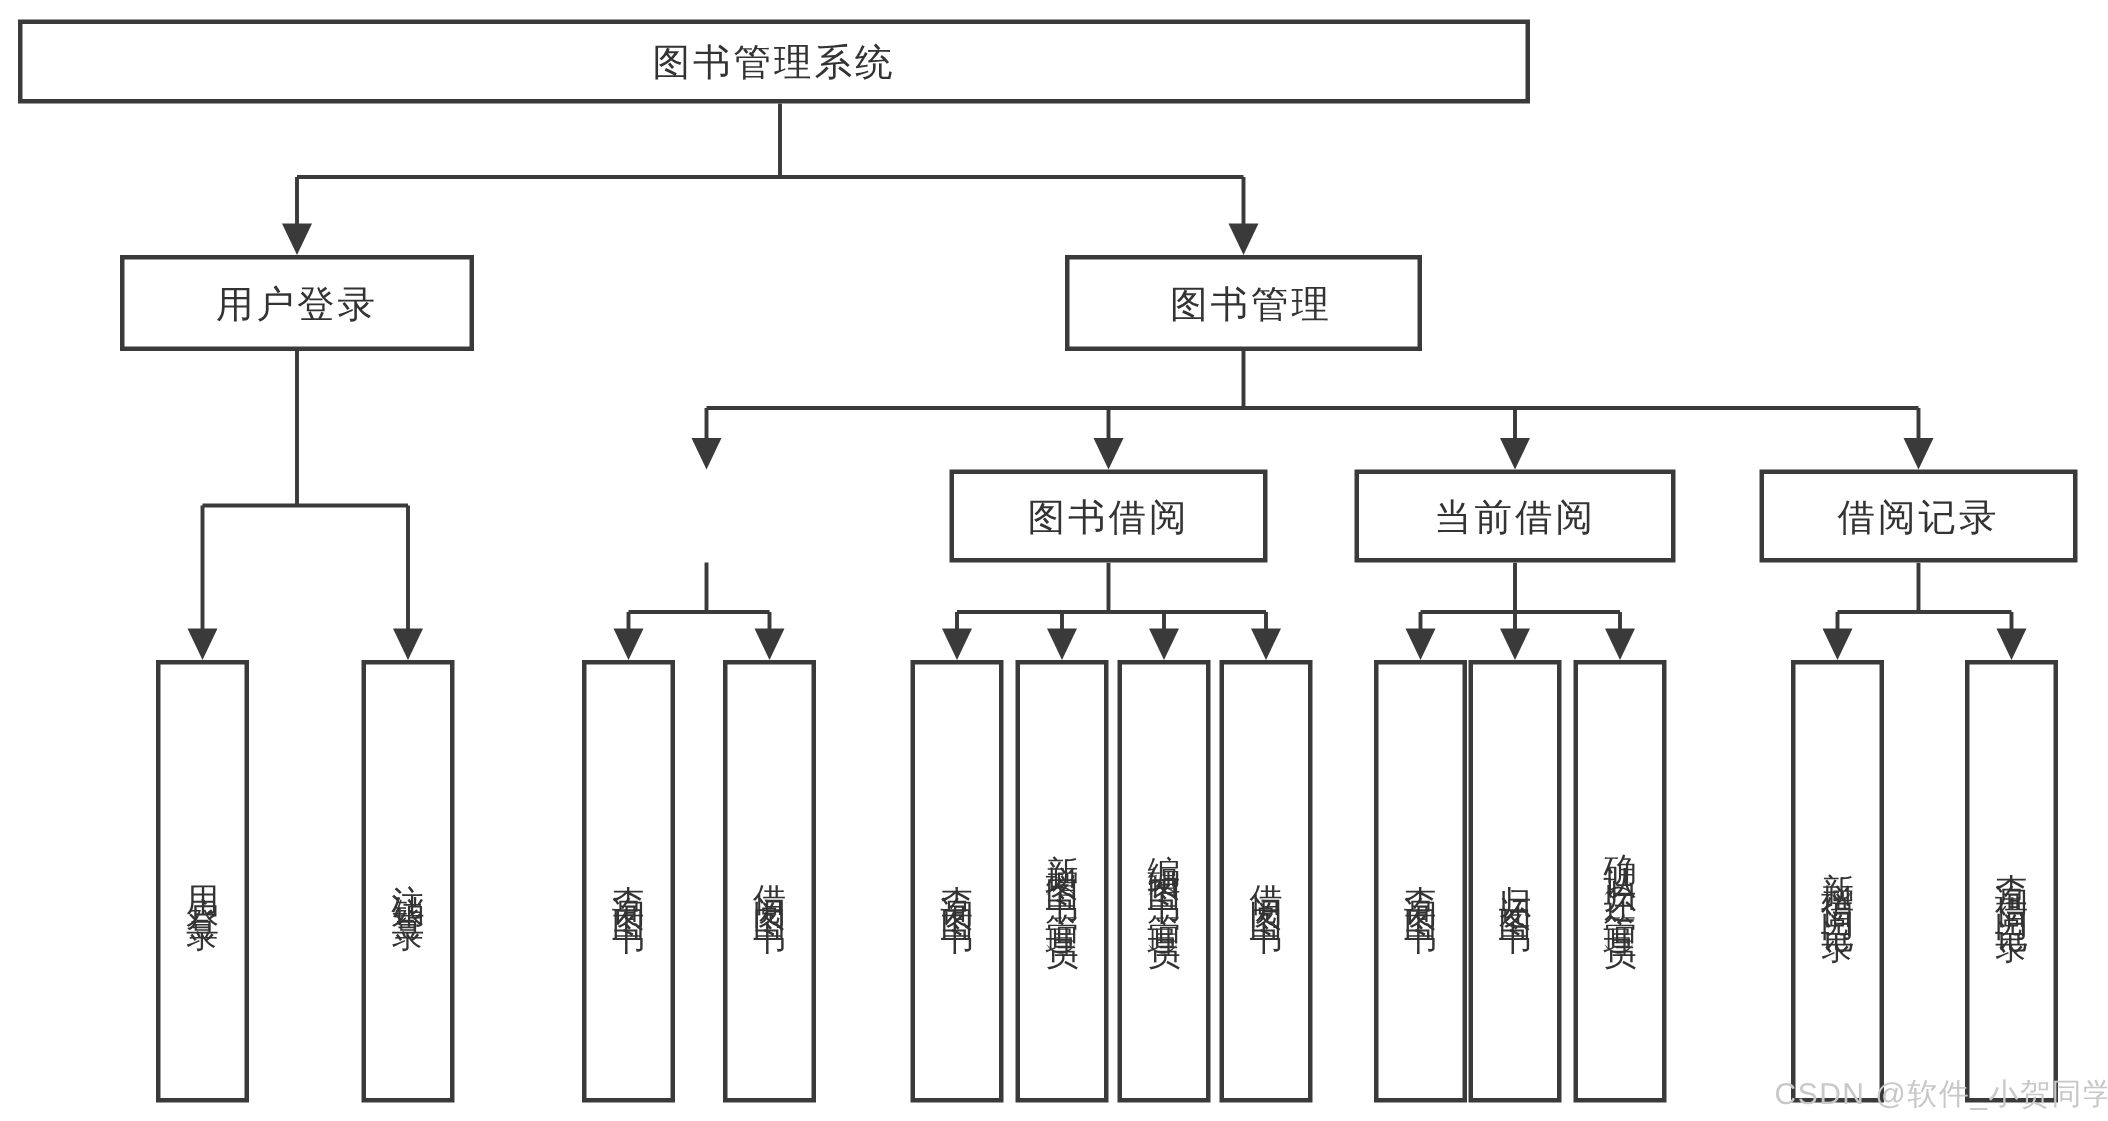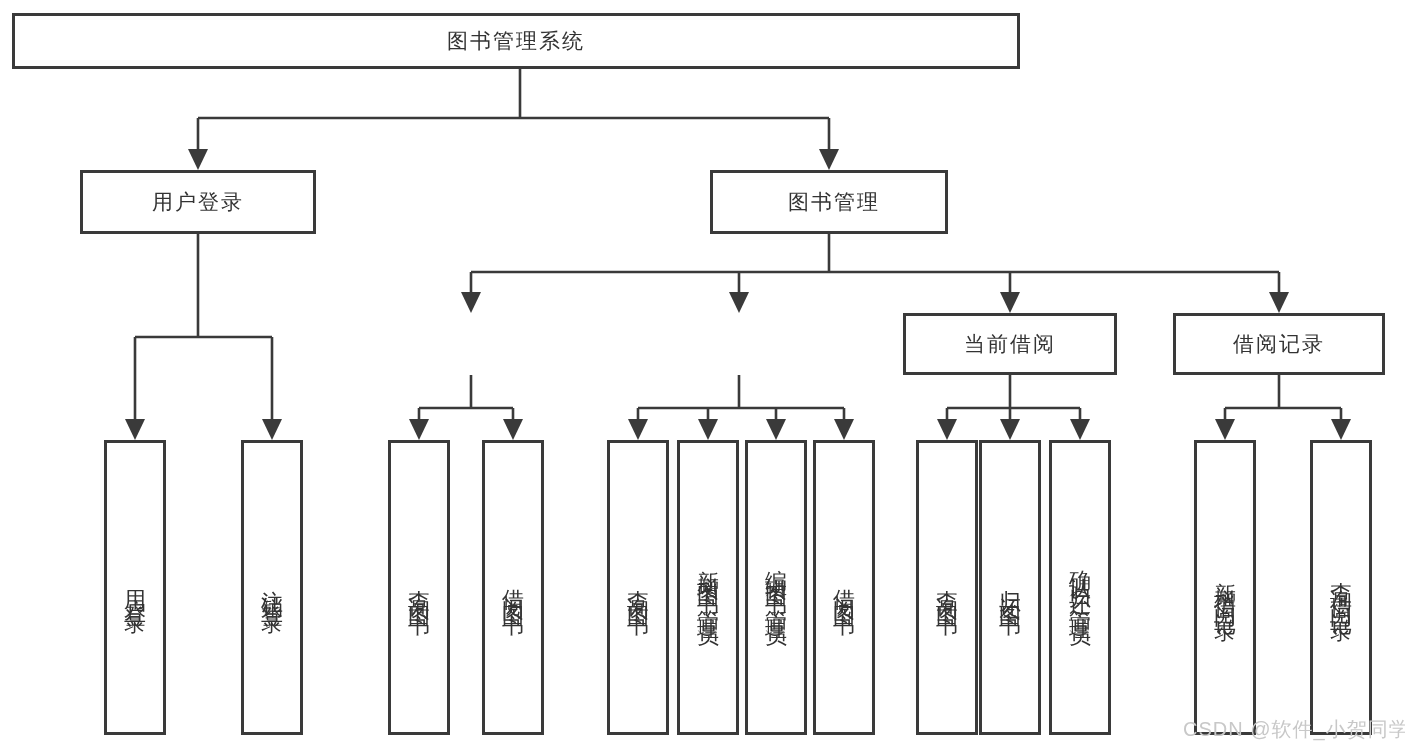--- a/index.html
+++ b/index.html
@@ -22,21 +22,21 @@
   .node{
     position:absolute;
     box-sizing:border-box;
     border:3px solid var(--line);
     background:var(--bg);
     display:flex;
     align-items:center;
     justify-content:center;
   }
   .hbox .label{
-    font-size:21px;
+    font-size:25px;
     letter-spacing:2px;
     color:var(--text);
     white-space:nowrap;
   }
   .vbox .label{
     writing-mode:vertical-rl;
     font-size:22px;
     letter-spacing:8px;
     line-height:1;
     color:var(--text);
@@ -91,20 +91,23 @@
     <span class="label">图书管理系统</span>
   </div>
 
   <div class="node hbox" style="left:80px;top:170px;width:236px;height:64px;">
     <span class="label">用户登录</span>
   </div>
   <div class="node hbox" style="left:710px;top:170px;width:238px;height:64px;padding-left:10px;">
     <span class="label">图书管理</span>
   </div>
 
+  <div class="node hbox" style="left:633px;top:313px;width:212px;height:62px;">
+    <span class="label">图书借阅</span>
+  </div>
   <div class="node hbox" style="left:903px;top:313px;width:214px;height:62px;">
     <span class="label">当前借阅</span>
   </div>
   <div class="node hbox" style="left:1173px;top:313px;width:212px;height:62px;">
     <span class="label">借阅记录</span>
   </div>
 
   <div class="node vbox" style="left:104px;top:440px;width:62px;height:295px;">
     <span class="label">用户登录</span>
   </div>

